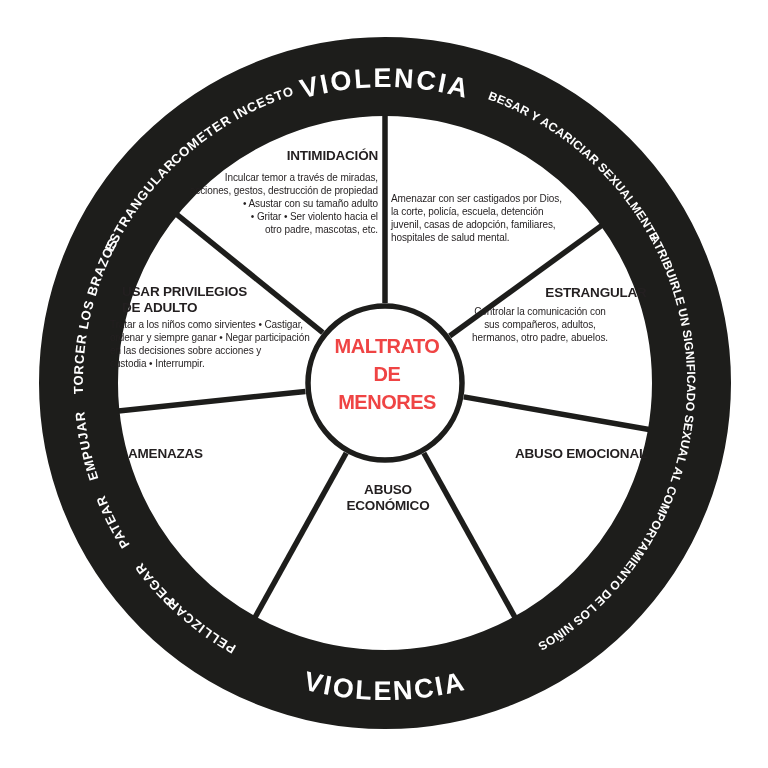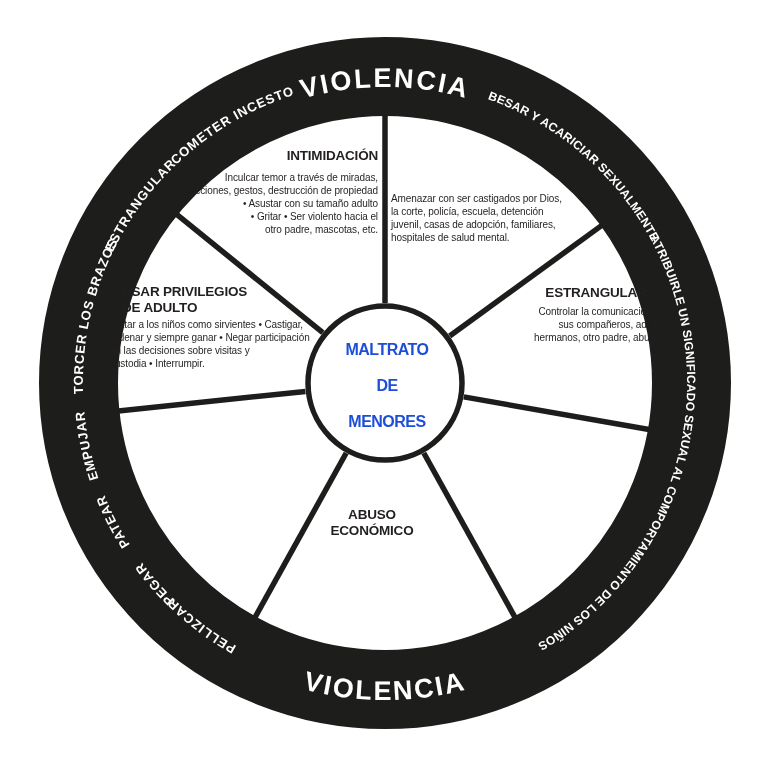--- a/index.html
+++ b/index.html
@@ -18,22 +18,22 @@
   }
   .seg-body{
     position:absolute;font-size:10px;line-height:13px;letter-spacing:-0.1px;
     white-space:pre;color:#231f20;
   }
   .t-right{text-align:right;}
   .t-center{text-align:center;}
   .t-left{text-align:left;}
   .center-label{
     position:absolute;left:287px;top:332px;width:200px;text-align:center;
-    font-weight:bold;font-size:16px;line-height:36px;letter-spacing:-0.5px;
-    white-space:pre;color:#1d4ed8;
+    font-weight:bold;font-size:20px;line-height:28px;letter-spacing:-0.5px;
+    white-space:pre;color:#ef4444;
   }
 </style>
 </head>
 <body>
 
 <div class="canvas">
 
   <svg class="wheel" width="768" height="768" viewBox="0 0 768 768">
     <defs>
 
@@ -105,29 +105,31 @@
 • Asustar con su tamaño adulto
 • Gritar • Ser violento hacia el
 otro padre, mascotas, etc.</div>
 
   <div class="seg-body t-left" style="left:391px;top:192px;width:230px;">Amenazar con ser castigados por Dios,
 la corte, policía, escuela, detención
 juvenil, casas de adopción, familiares,
 hospitales de salud mental.</div>
 
   <div class="seg-title t-center" style="left:476px;top:285px;width:240px;">ESTRANGULAR</div>
-  <div class="seg-body t-right" style="left:470px;top:305px;width:200px;">Controlar la comunicación con
+  <div class="seg-body t-right" style="left:440px;top:305px;width:200px;text-align:center;">Controlar la comunicación con
 sus compañeros, adultos,
 hermanos, otro padre, abuelos.</div>
 
+  <div class="seg-title t-center" style="left:461px;top:446px;width:240px;">ABUSO EMOCIONAL</div>
 
-  <div class="seg-title t-center" style="left:262px;top:482px;width:220px;margin-top:25px;">ABUSO
+  <div class="seg-title t-center" style="left:278px;top:482px;width:220px;">ABUSO
 ECONÓMICO</div>
 
+  <div class="seg-title t-left" style="left:128px;top:446px;width:200px;">AMENAZAS</div>
 
   <div class="seg-title t-left" style="left:122px;top:284px;width:220px;">USAR PRIVILEGIOS
 DE ADULTO</div>
   <div class="seg-body t-left" style="left:110px;top:318px;width:230px;">Tratar a los niños como sirvientes • Castigar,
 ordenar y siempre ganar • Negar participación
-en las decisiones sobre visitas y
+en las decisiones sobre acciones y
 custodia • Interrumpir.</div>
 
 </div>
 
 </body></html>

